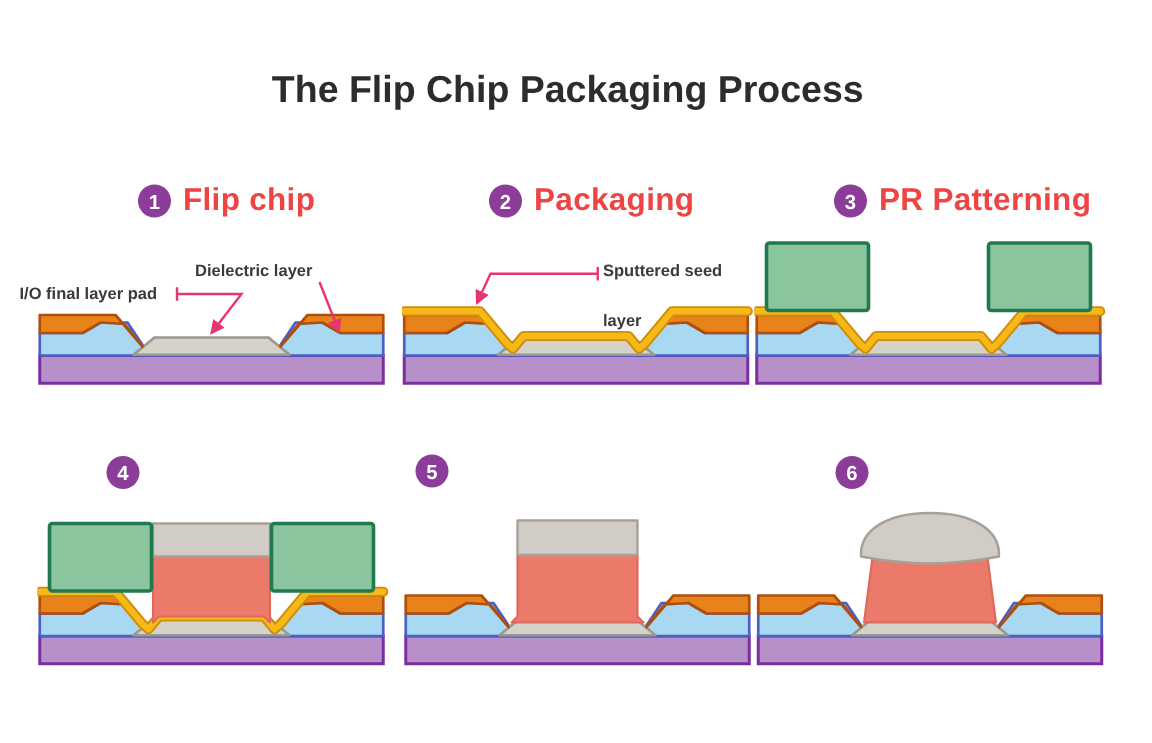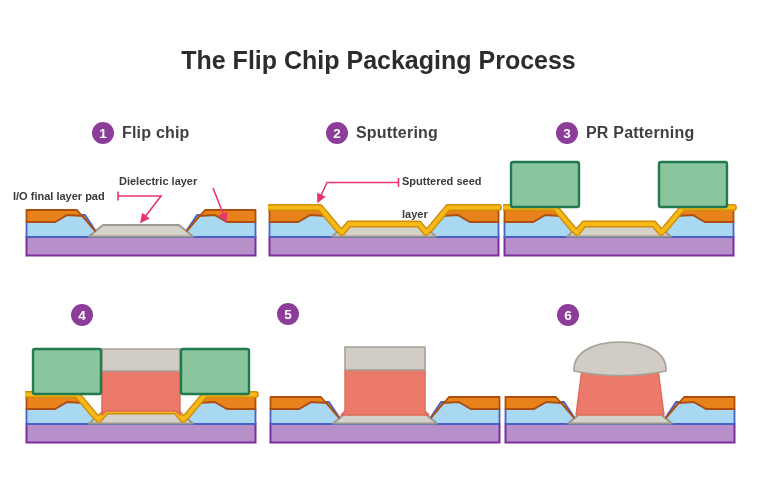--- a/index.html
+++ b/index.html
@@ -10,21 +10,21 @@
   .title{
     position:absolute;left:0;right:0;top:46px;text-align:center;
     font-size:25px;font-weight:bold;color:#2d2b2c;letter-spacing:0px;
   }
   .step{position:absolute;display:flex;align-items:center;gap:8px;white-space:nowrap;}
   .badge{
     width:22px;height:22px;border-radius:50%;background:#8c3d9a;color:#ffffff;
     font-size:13.5px;font-weight:bold;display:flex;align-items:center;justify-content:center;
     flex:0 0 auto;
   }
-  .step-label{font-size:16px;font-weight:bold;color:#404040;letter-spacing:.2px;}
+  .step-label{font-size:21px;font-weight:bold;color:#ef4444;letter-spacing:.2px;}
   .panel{position:absolute;}
   .ann{position:absolute;font-size:11px;font-weight:bold;color:#3a3a3a;white-space:nowrap;}
   .overlay{position:absolute;left:0;top:0;pointer-events:none;}
 
   
   .ly-purple{fill:#b78fc9;stroke:#7d2e9e;stroke-width:2;}
   .ly-blue{fill:#a9d8f3;stroke:#4a60c2;stroke-width:1.8;stroke-linejoin:round;}
   .ly-pad{fill:#d5d2ca;stroke:#9b988f;stroke-width:1.8;stroke-linejoin:round;}
   .ly-orange{fill:#e8831c;stroke:#b04f0d;stroke-width:1.8;stroke-linejoin:round;}
   .seed-o{fill:none;stroke:#cf8d08;stroke-width:6.8;stroke-linejoin:round;stroke-linecap:round;}
@@ -40,37 +40,37 @@
 <div class="canvas">
 
   <div class="title">The Flip Chip Packaging Process</div>
 
   <div class="step" style="left:92px;top:122px;">
     <div class="badge">1</div>
     <div class="step-label">Flip chip</div>
   </div>
   <div class="step" style="left:326px;top:122px;">
     <div class="badge">2</div>
-    <div class="step-label">Sputtering</div>
+    <div class="step-label">Packaging</div>
   </div>
   <div class="step" style="left:556px;top:122px;">
     <div class="badge">3</div>
     <div class="step-label">PR Patterning</div>
   </div>
   <div class="step" style="left:71px;top:304px;">
     <div class="badge">4</div>
   </div>
   <div class="step" style="left:277px;top:303px;">
     <div class="badge">5</div>
   </div>
   <div class="step" style="left:557px;top:304px;">
     <div class="badge">6</div>
   </div>
 
-  <div class="ann" style="left:119px;top:175px;text-align:center;">Dielectric layer</div>
+  <div class="ann" style="left:130px;top:175px;text-align:center;">Dielectric layer</div>
   <div class="ann" style="left:13px;top:190px;">I/O final layer pad</div>
   <div class="ann" style="left:402px;top:175px;">Sputtered seed</div>
   <div class="ann" style="left:402px;top:188px;margin-top:20px;">layer</div>
 
   <svg class="panel" style="left:25px;top:140px;" width="234" height="120" viewBox="0 0 234 120">
     <rect class="ly-purple" x="1.5" y="97" width="229" height="18.5"></rect>
     <polygon class="ly-blue" points="1.5,82 30,82 42,75 60,75 72,93 160,93 172,75 190,75 202,82 230.5,82 230.5,97 1.5,97"></polygon>
     <polygon class="ly-pad" points="64,96.5 78,85 154,85 168,96.5"></polygon>
     <polygon class="ly-orange" points="1.5,70 52,70 70,91 58,76 42,75 30,82 1.5,82"></polygon>
     <polygon class="ly-orange" points="230.5,70 180,70 162,91 174,76 190,75 202,82 230.5,82"></polygon>

